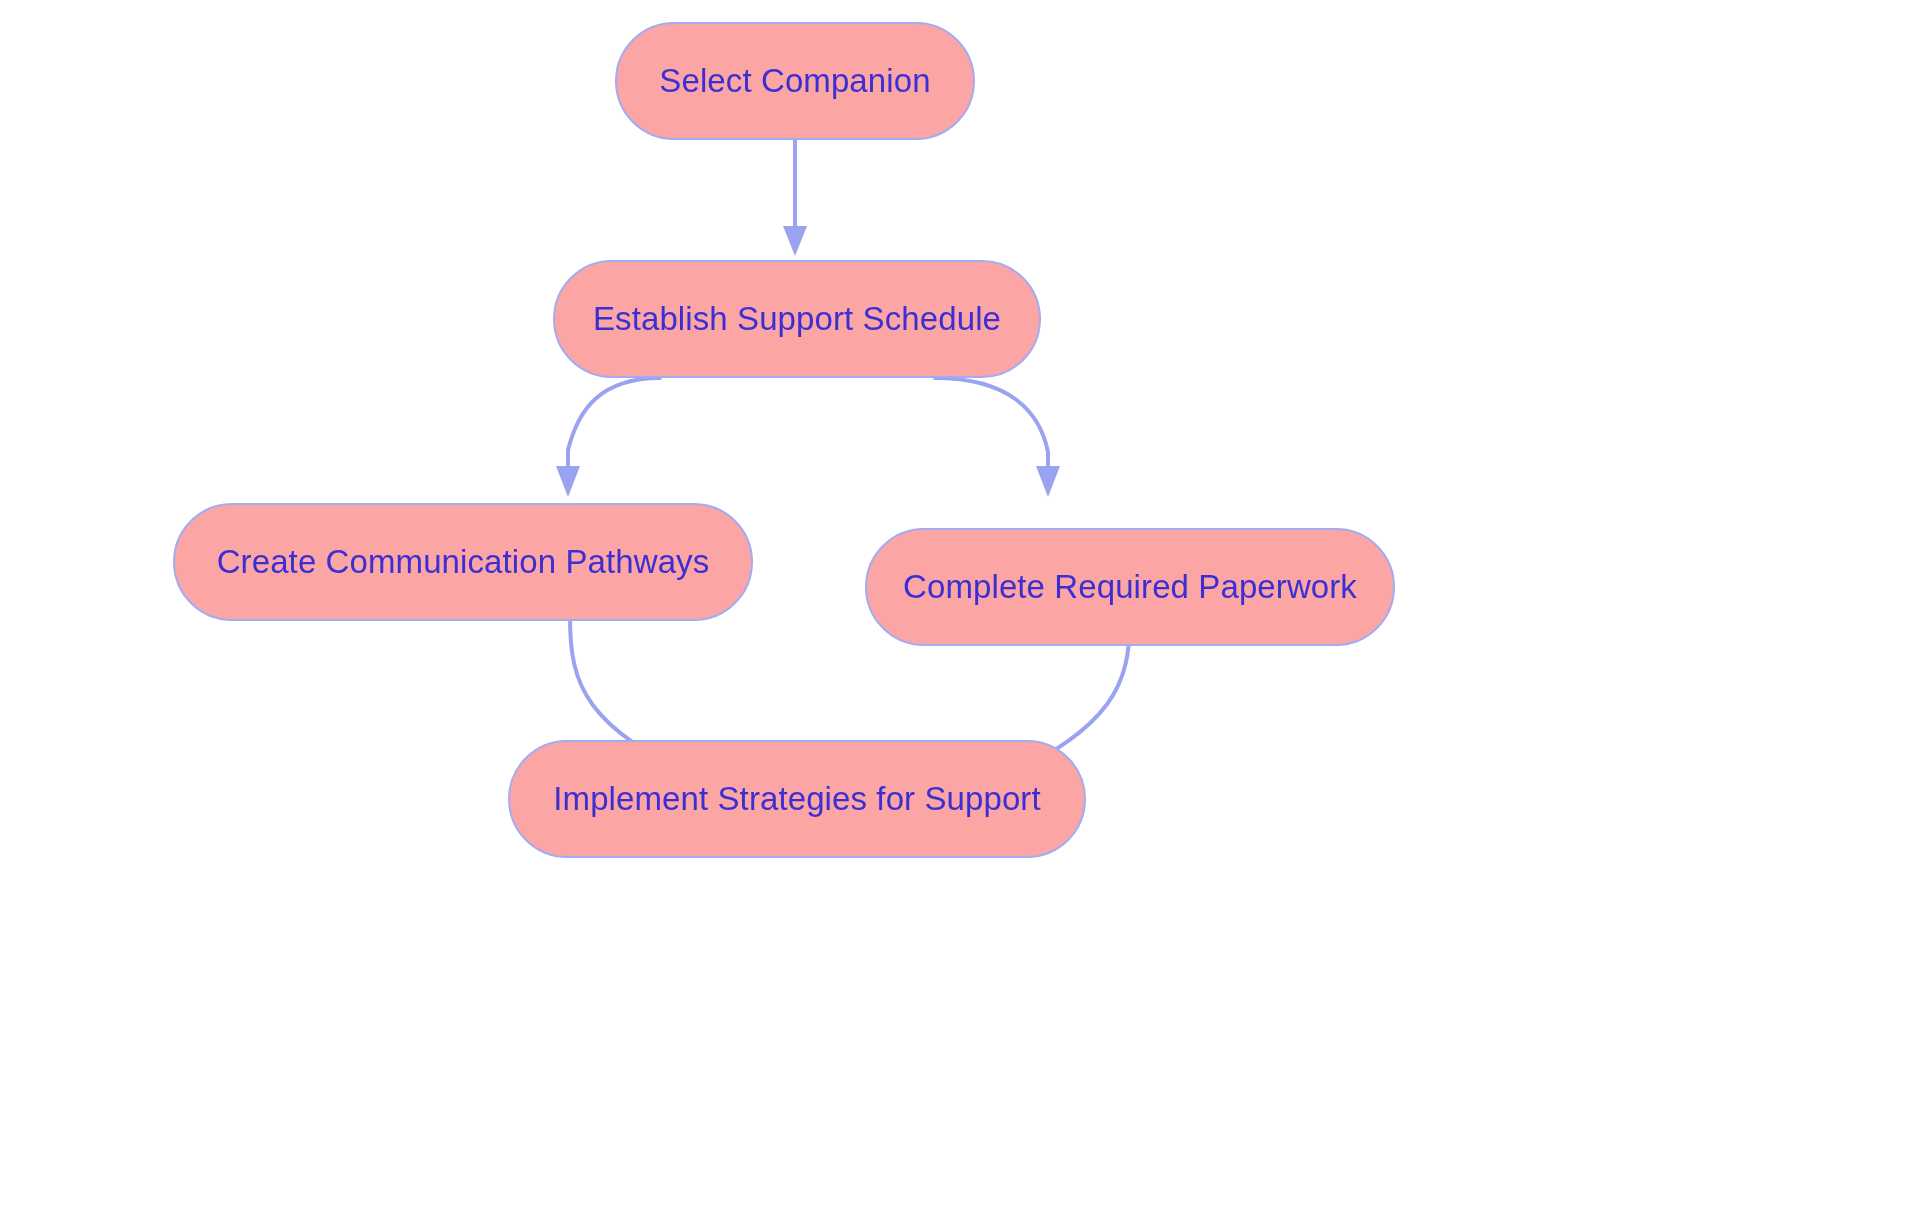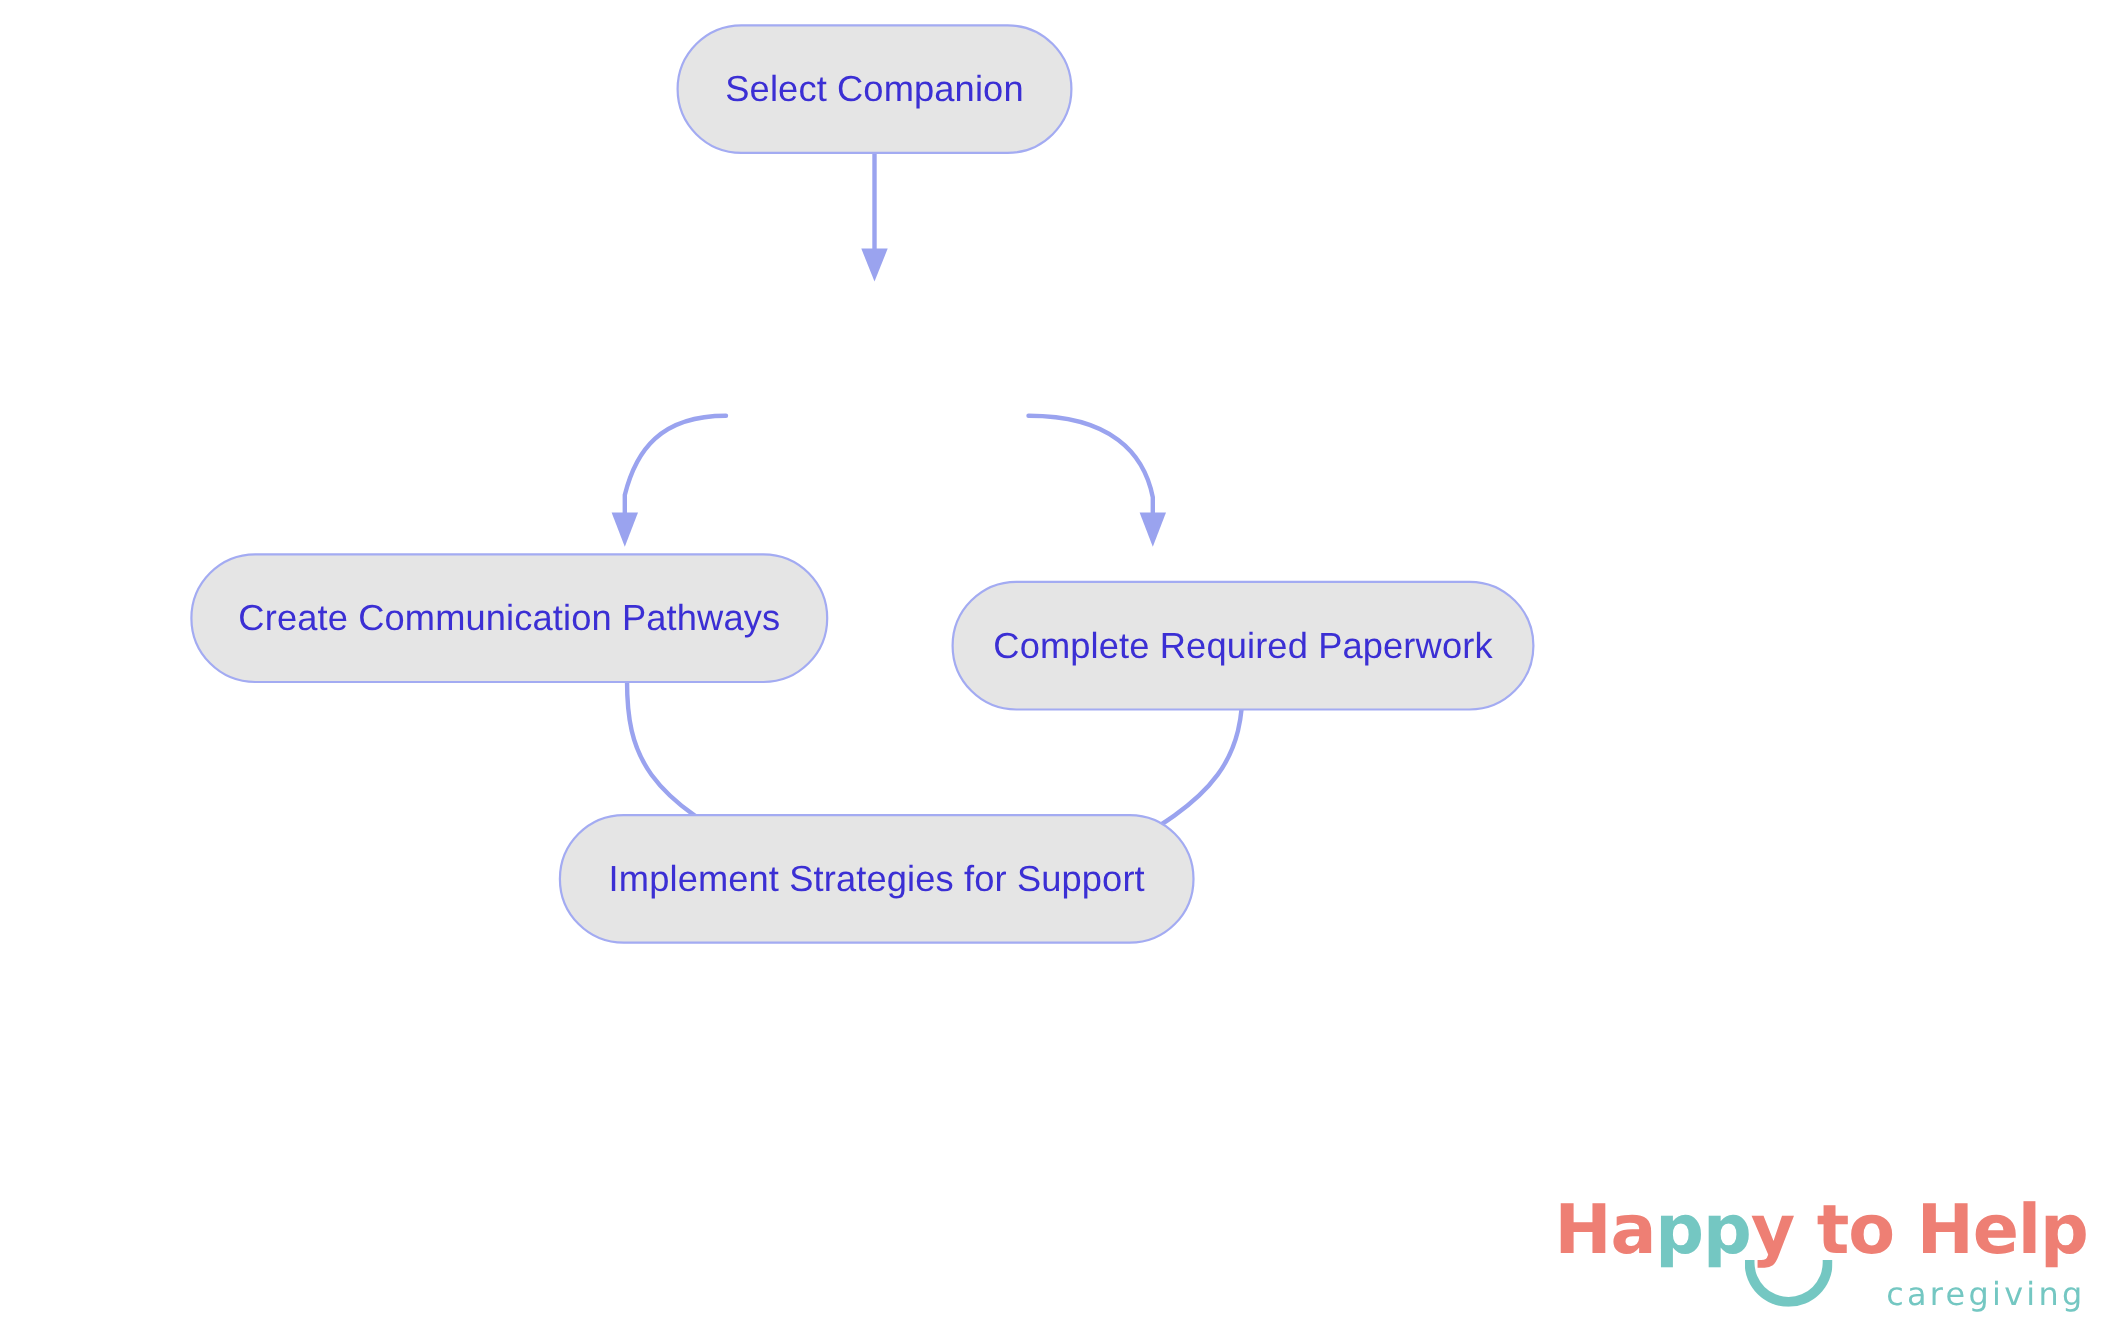--- a/index.html
+++ b/index.html
@@ -30,21 +30,21 @@
     height: 1215px;
     pointer-events: none;
   }
   
   .node {
     position: absolute;
     box-sizing: border-box;
     display: flex;
     align-items: center;
     justify-content: center;
-    background: #e5e5e5;
+    background: #fca5a5;
     border: 2px solid #a3abf2;
     border-radius: 60px;
     color: #3b2fd4;
     font-size: 33px;
     font-weight: 400;
     letter-spacing: 0.1px;
     line-height: 1.1;
     white-space: nowrap;
     text-align: center;
     z-index: 2;
@@ -134,32 +134,30 @@
     <g>
       <path d="M 1130 618 C 1130 686 1112 726 1000 780 L 972 793" fill="none" stroke="#9aa3ef" stroke-width="4" stroke-linecap="round"></path>
       <polygon points="1000,762 956,806 1006,800" fill="#9aa3ef"></polygon>
     </g>
   </svg>
 
   <div class="node" id="node-select-companion">
     <span class="node-label">Select Companion</span>
   </div>
 
+  <div class="node" id="node-establish-schedule">
+    <span class="node-label">Establish Support Schedule</span>
+  </div>
 
   <div class="node" id="node-communication-pathways">
     <span class="node-label">Create Communication Pathways</span>
   </div>
 
   <div class="node" id="node-required-paperwork">
     <span class="node-label">Complete Required Paperwork</span>
   </div>
 
   <div class="node" id="node-implement-strategies">
     <span class="node-label">Implement Strategies for Support</span>
   </div>
 
-  <div id="brand-logo">
-    <div class="logo-wordmark"><span class="logo-coral">Ha</span><span class="logo-teal">pp</span><span class="logo-coral">y to Help</span></div>
-    <div class="logo-smile"></div>
-    <div class="logo-tagline">caregiving</div>
-  </div>
 
 </div>
 
 </body></html>

